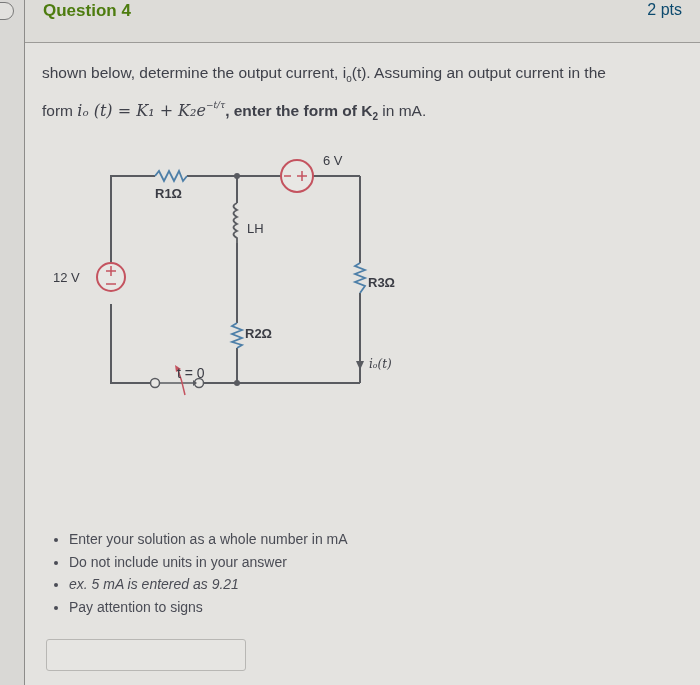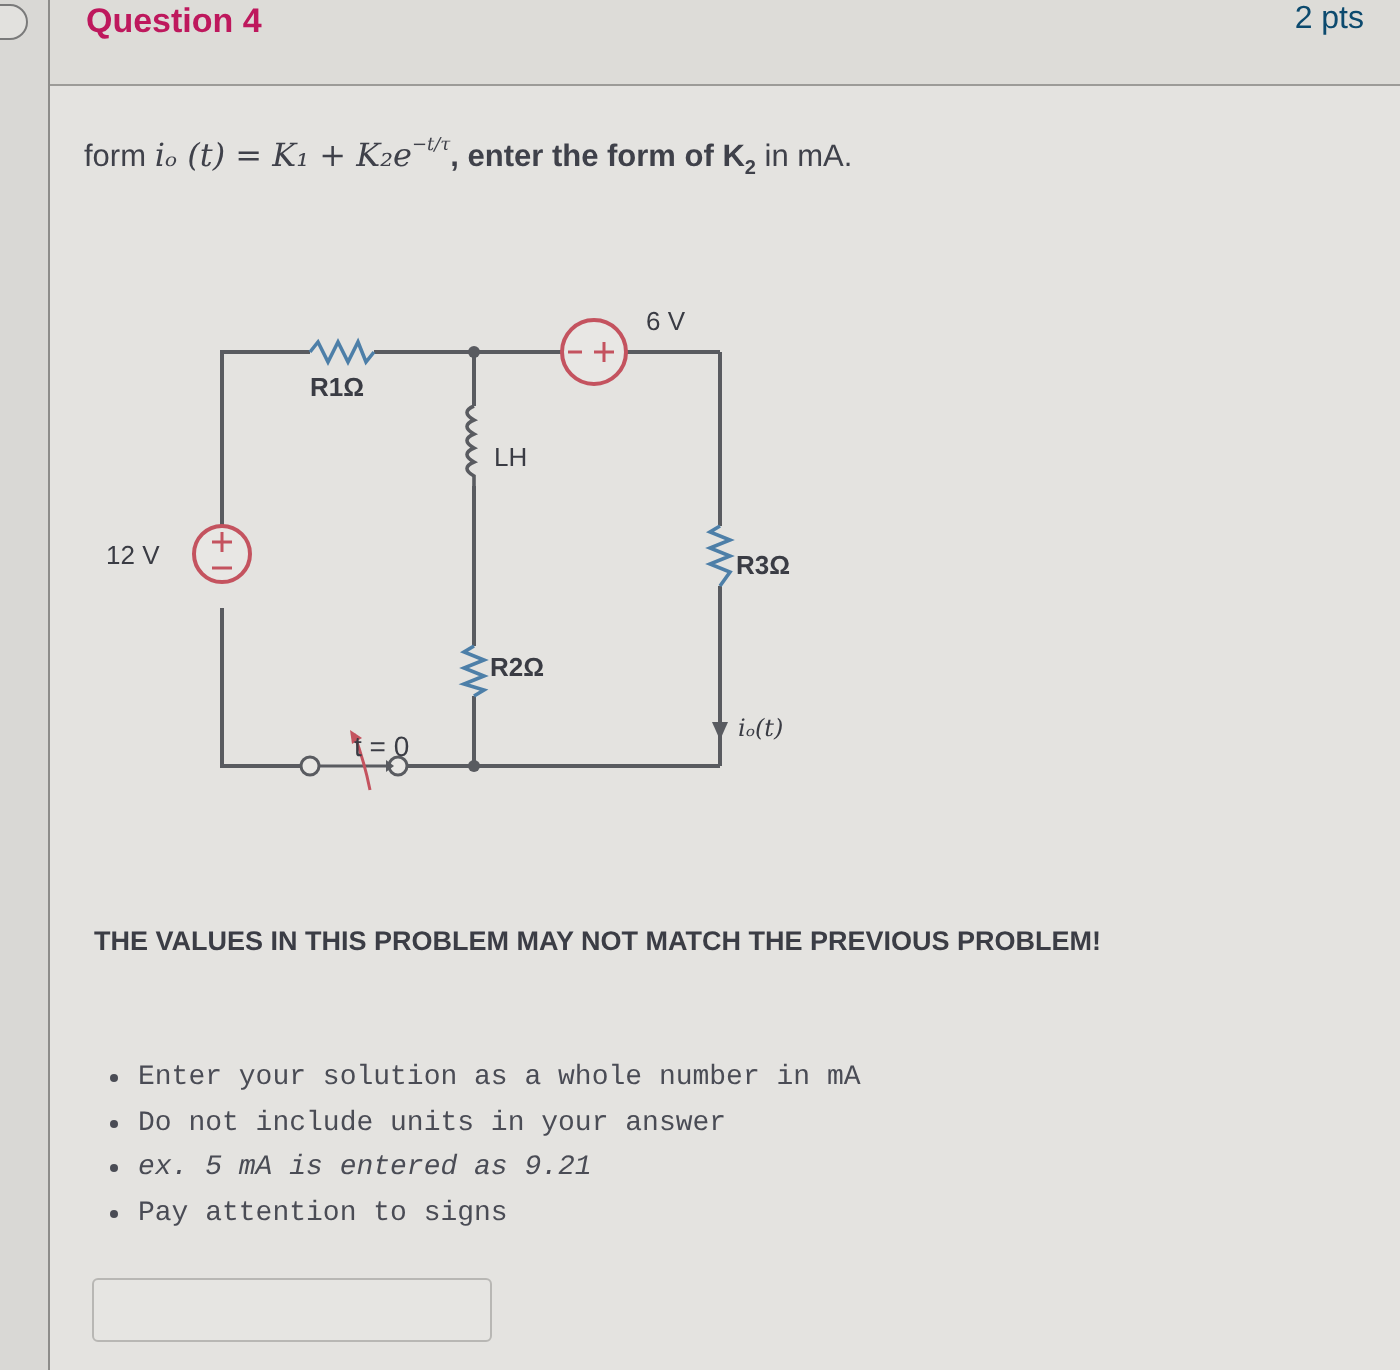--- a/index.html
+++ b/index.html
@@ -15,21 +15,21 @@
   }
   .gutter-tab {
     position:absolute; left:-6px; top:2px; width:18px; height:16px;
     border:1px solid #7a7a7a; border-radius:0 9px 9px 0; background:#e2e1de;
   }
   .header {
     position:absolute; left:25px; top:0; width:675px; height:42px;
     background:#dddcd8; border-bottom:1px solid #9c9b98;
   }
   .header-title {
-    position:absolute; left:18px; top:1px; font-size:17px; font-weight:bold; color:#be185d;text-align:center;
+    position:absolute; left:18px; top:1px; font-size:17px; font-weight:bold; color:#4d7c0f;text-align:center;
   }
   .header-pts {
     position:absolute; right:18px; top:1px; font-size:16px; color:#0c4a6e;
   }
   .content { position:absolute; left:25px; top:43px; width:675px; height:642px; }
   .prompt {
     position:absolute; left:17px; top:17px; width:630px;
     font-size:15.5px; line-height:26px; color:#3f414a;
   }
   .math { font-family:"DejaVu Serif", serif; font-style:italic; font-size:16px; }
@@ -37,21 +37,21 @@
   .warning {
     position:absolute; left:22px; top:420px; font-size:13.5px; font-weight:bold; color:#3b3d45;
   }
   .notes-title {
     position:absolute; left:22px; top:455px; font-size:14px; color:#4a4c55;
   }
   .notes {
     position:absolute; left:22px; top:485px; margin:0; padding:0 0 0 22px;
     font-size:14px; line-height:22.5px; color:#4a4c55;
   }
-  .notes li { margin:0;font-family:Liberation Mono, monospace; }
+  .notes li { margin:0; }
   .notes li.ital { font-style:italic; }
   .answer-input {
     position:absolute; left:21px; top:596px; width:200px; height:32px;
     border:1px solid #b8b7b4; border-radius:3px; background:#e6e5e2;
     font-family:"Liberation Sans", sans-serif; font-size:14px; padding:0 6px; box-sizing:border-box;
   }
   svg.circuit { position:absolute; left:0; top:0; }
   .clbl { font-family:"Liberation Sans", sans-serif; font-size:13px; fill:#3a3c44; }
   .clbl-b { font-family:"Liberation Sans", sans-serif; font-size:13px; font-weight:bold; fill:#3a3c44; }
 </style>
@@ -62,20 +62,21 @@
   <div class="gutter-tab"></div>
 </div>
 
 <div class="header">
   <span class="header-title">Question 4</span>
   <span class="header-pts">2 pts</span>
 </div>
 
 <div class="content">
   <div class="prompt">
+    <div><span>shown below, determine the output current, i</span><sub style="font-size:10px;">o</sub><span>(t). Assuming an output current in the</span></div>
     <div>
       <span>form </span>
       <span class="math"><span>iₒ (t) = K₁ + K₂e</span><span class="up">−t/τ</span></span><b>, enter the form of K</b><b><sub style="font-size:10px;">2</sub></b><span> in mA.</span>
     </div>
   </div>
 
   <svg class="circuit" width="675" height="400" viewBox="0 0 675 400">
 
     <g stroke="#595b60" stroke-width="2" fill="none">
 
@@ -131,21 +132,20 @@
       <polygon points="168,337 172,340 168,343" fill="#595b60"></polygon>
       <path d="M160,352 q-3,-15 -8,-28" stroke="#c4535f" stroke-width="1.5" fill="none"></path>
       <polygon points="150,322 156,326 151,329" fill="#c4535f"></polygon>
     </g>
     <text x="152" y="335" style="font-family:'Liberation Sans',sans-serif;font-size:14px;fill:#3a3c44;">t = 0</text>
 
     <polygon points="331,318 339,318 335,327" fill="#595b60"></polygon>
     <text x="344" y="325" style="font-family:'DejaVu Serif',serif;font-style:italic;font-size:12px;fill:#3a3c44;">iₒ(t)</text>
   </svg>
 
-  <div class="warning">THE VALUES IN THIS PROBLEM MAY NOT MATCH THE PREVIOUS PROBLEM!</div>
   <ul class="notes">
     <li>Enter your solution as a whole number in mA</li>
     <li>Do not include units in your answer</li>
     <li class="ital">ex. 5 mA is entered as 9.21</li>
     <li>Pay attention to signs</li>
   </ul>
 
   <input class="answer-input" type="text" placeholder="" style="">
 </div>
 

